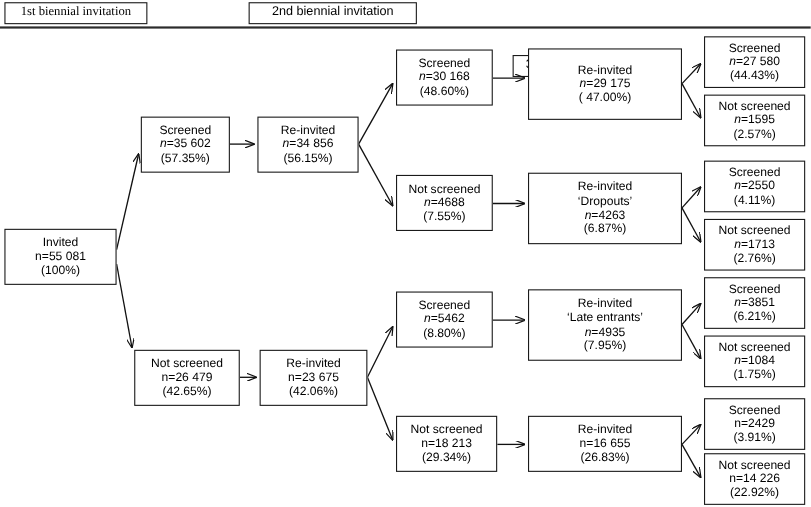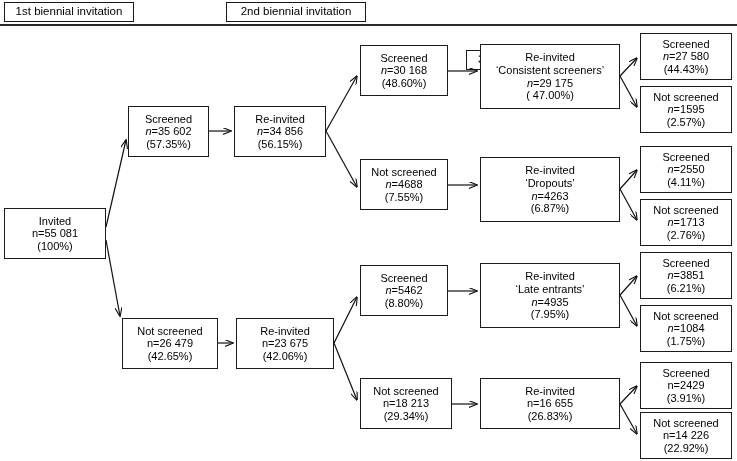--- a/index.html
+++ b/index.html
@@ -44,24 +44,24 @@
   .node.ital{}
 </style>
 </head>
 <body>
 
 <div id="stage">
 
   <div class="rule"></div>
 
   <div id="headers">
-      <div class="hdr" style="left: 4px; top: 2px; width: 130px; height: 20px;">
+      <div class="hdr" style="left: 4px; top: 2px; width: 130px; height: 20px; font-family: Liberation Serif, serif;">
         <span>1st biennial invitation</span>
       </div>
-      <div class="hdr" style="left: 226px; top: 2px; width: 140px; height: 20px;">
+      <div class="hdr" style="left: 226px; top: 2px; width: 153px; height: 20px;">
         <span>2nd biennial invitation</span>
       </div>
       <div class="hdr" style="left: 466px; top: 2px; width: 132px; height: 20px; margin-top: 48px;">
         <span>3rd biennial invitation</span>
       </div>
     </div>
 
   <svg id="wires" viewBox="0 0 737 461">
     <defs>
       <marker id="ah" markerWidth="9" markerHeight="7" refX="8.4" refY="3.5" orient="auto" markerUnits="userSpaceOnUse">
@@ -133,21 +133,20 @@
         <span class="ln nvline"><i>n</i>=5462</span>
         <span class="ln">(8.80%)</span>
       </div>
       <div class="node ital" style="left: 360px; top: 378px; width: 92px; height: 51px;">
         <span class="ln">Not screened</span>
         <span class="ln nvline">n=18 213</span>
         <span class="ln">(29.34%)</span>
       </div>
       <div class="node" style="left: 480px; top: 44px; width: 140px; height: 65px;">
         <span class="ln">Re-invited</span>
-        <span class="ln">‘Consistent screeners’</span>
         <span class="ln nvline"><i>n</i>=29 175</span>
         <span class="ln">( 47.00%)</span>
       </div>
       <div class="node" style="left: 480px; top: 157px; width: 140px; height: 65px;">
         <span class="ln">Re-invited</span>
         <span class="ln">‘Dropouts’</span>
         <span class="ln nvline"><i>n</i>=4263</span>
         <span class="ln">(6.87%)</span>
       </div>
       <div class="node" style="left: 480px; top: 263px; width: 140px; height: 65px;">

